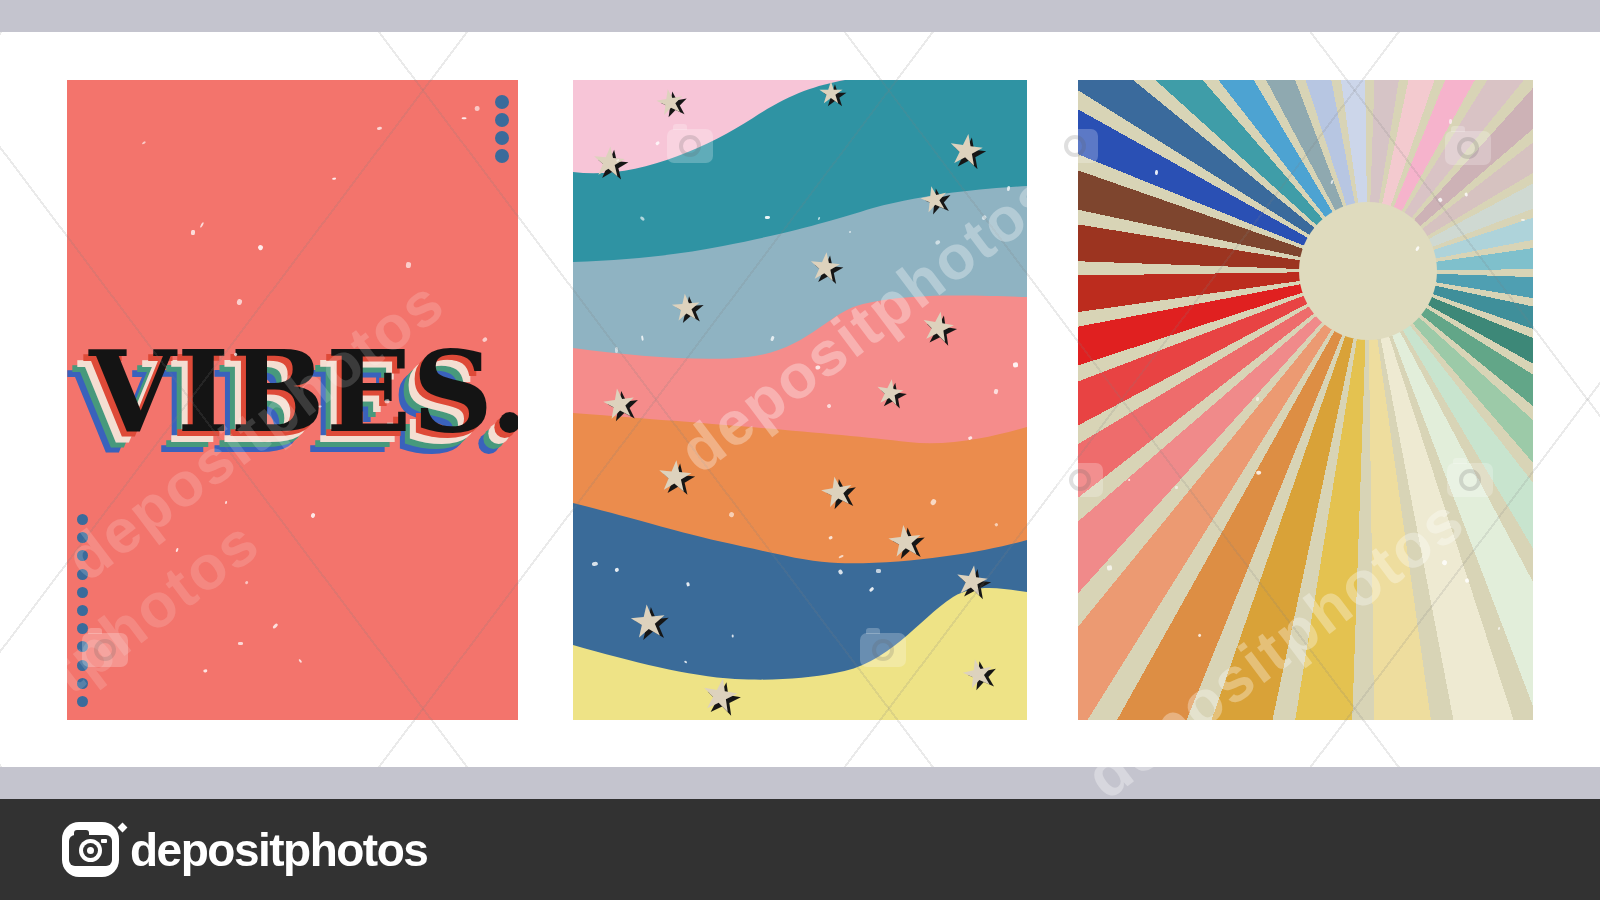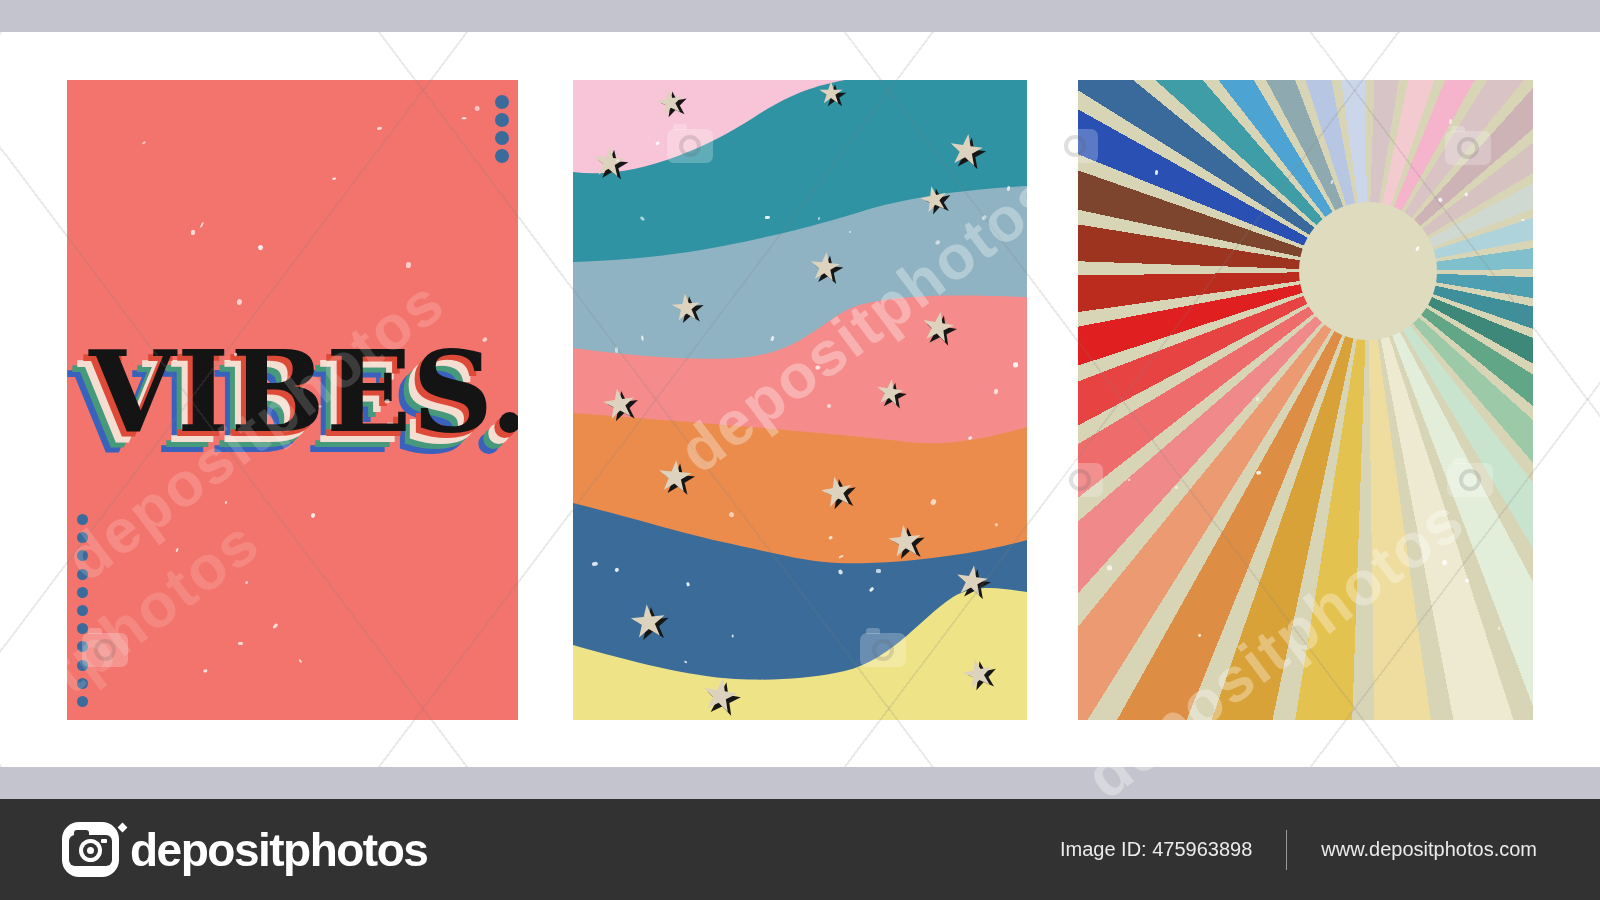--- a/index.html
+++ b/index.html
@@ -224,18 +224,13 @@
         <div class="cam-flash"></div>
         <div class="cam-lens">
           <div class="cam-lens-mid">
             <div class="cam-lens-core"></div>
           </div>
         </div>
       </div>
     </div>
     <div class="wordmark">depositphotos</div>
   </div>
-  <div class="footer-right">
-    <span>Image ID: 475963898</span>
-    <span class="v-divider"></span>
-    <span>www.depositphotos.com</span>
-  </div>
 </div>
 
 </body></html>

